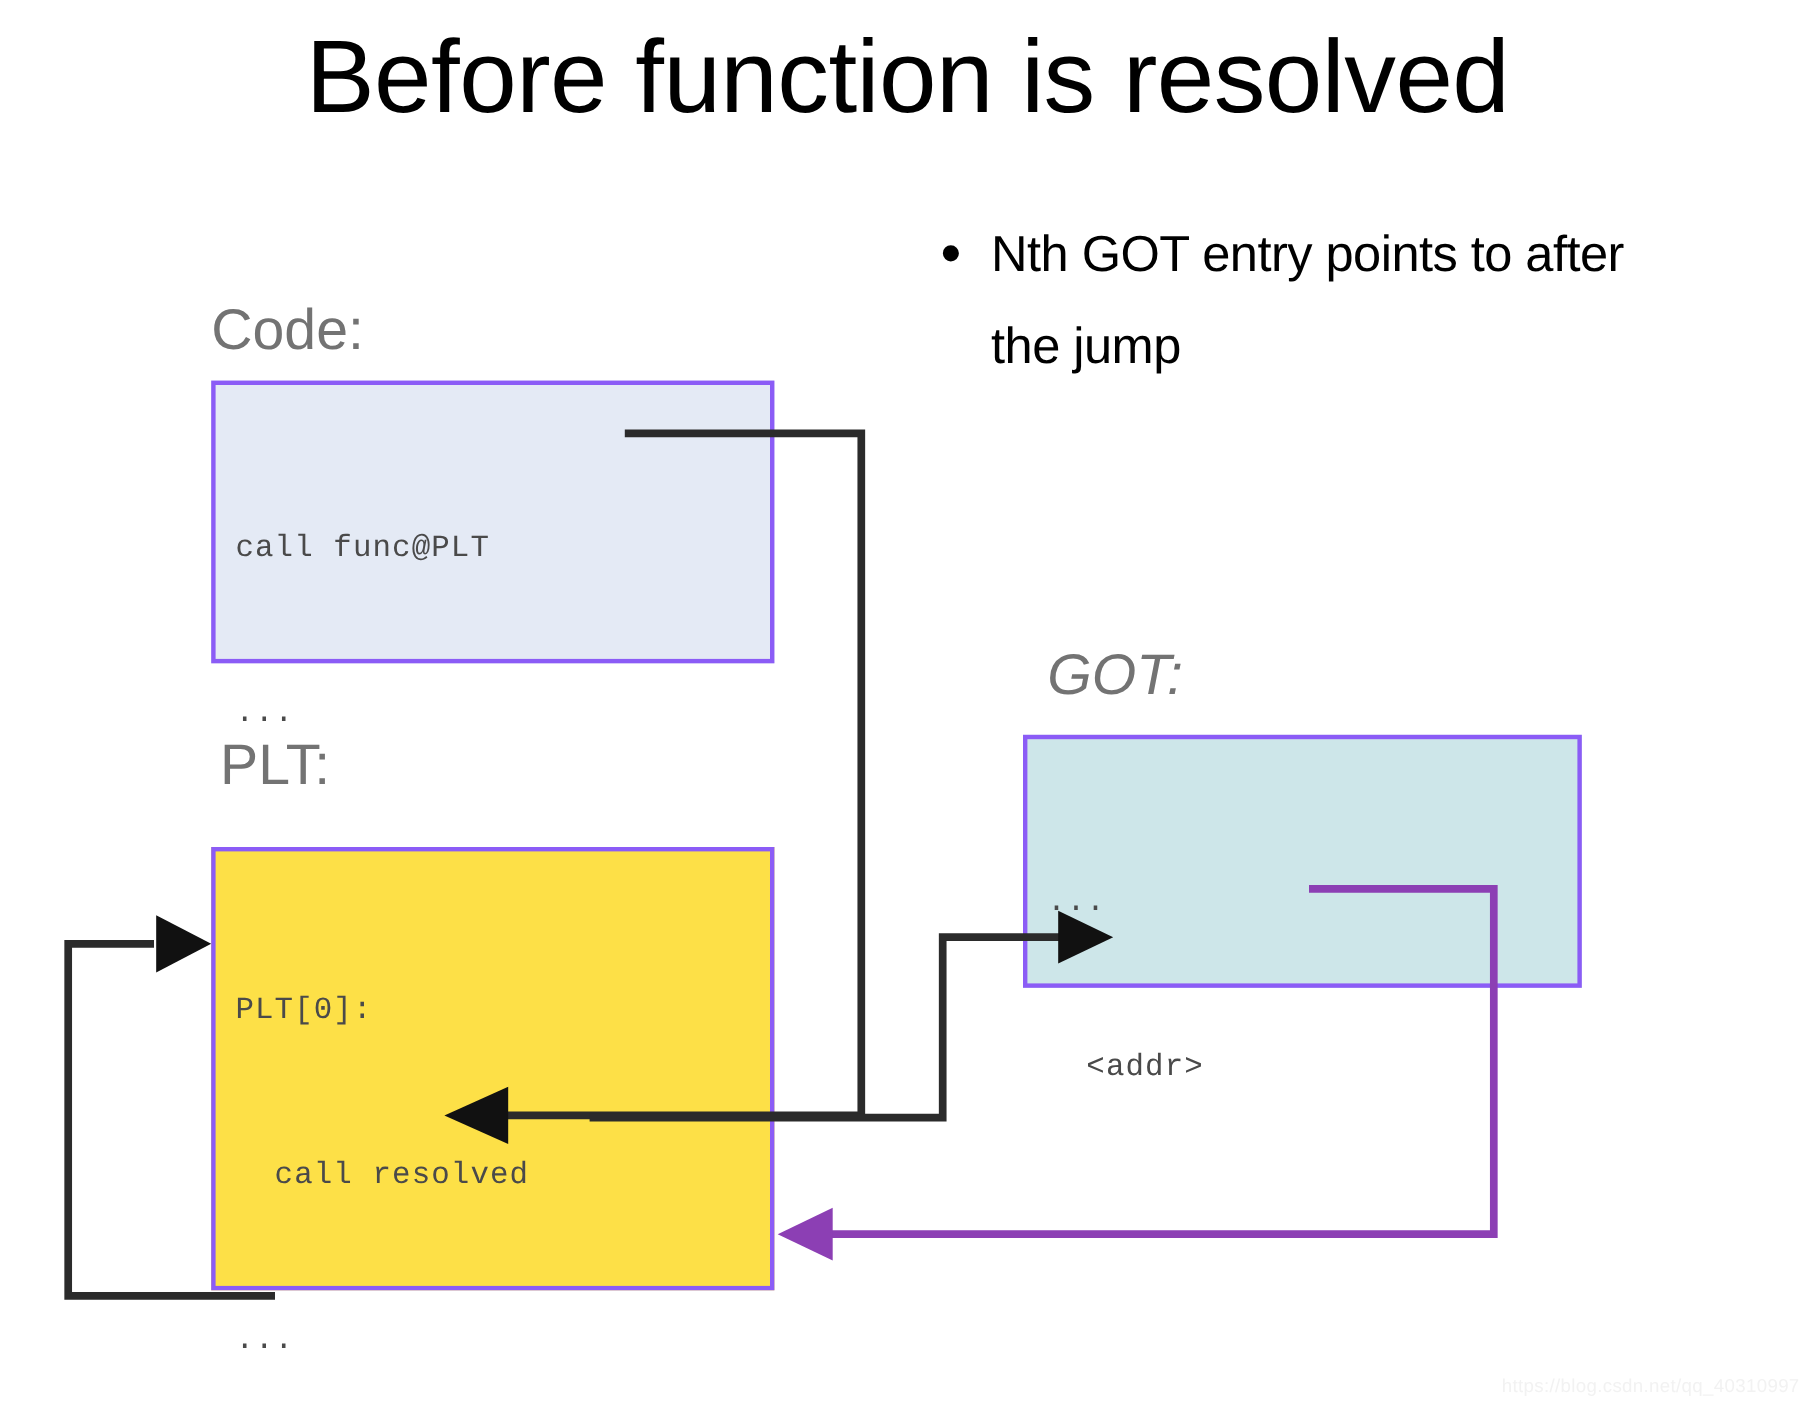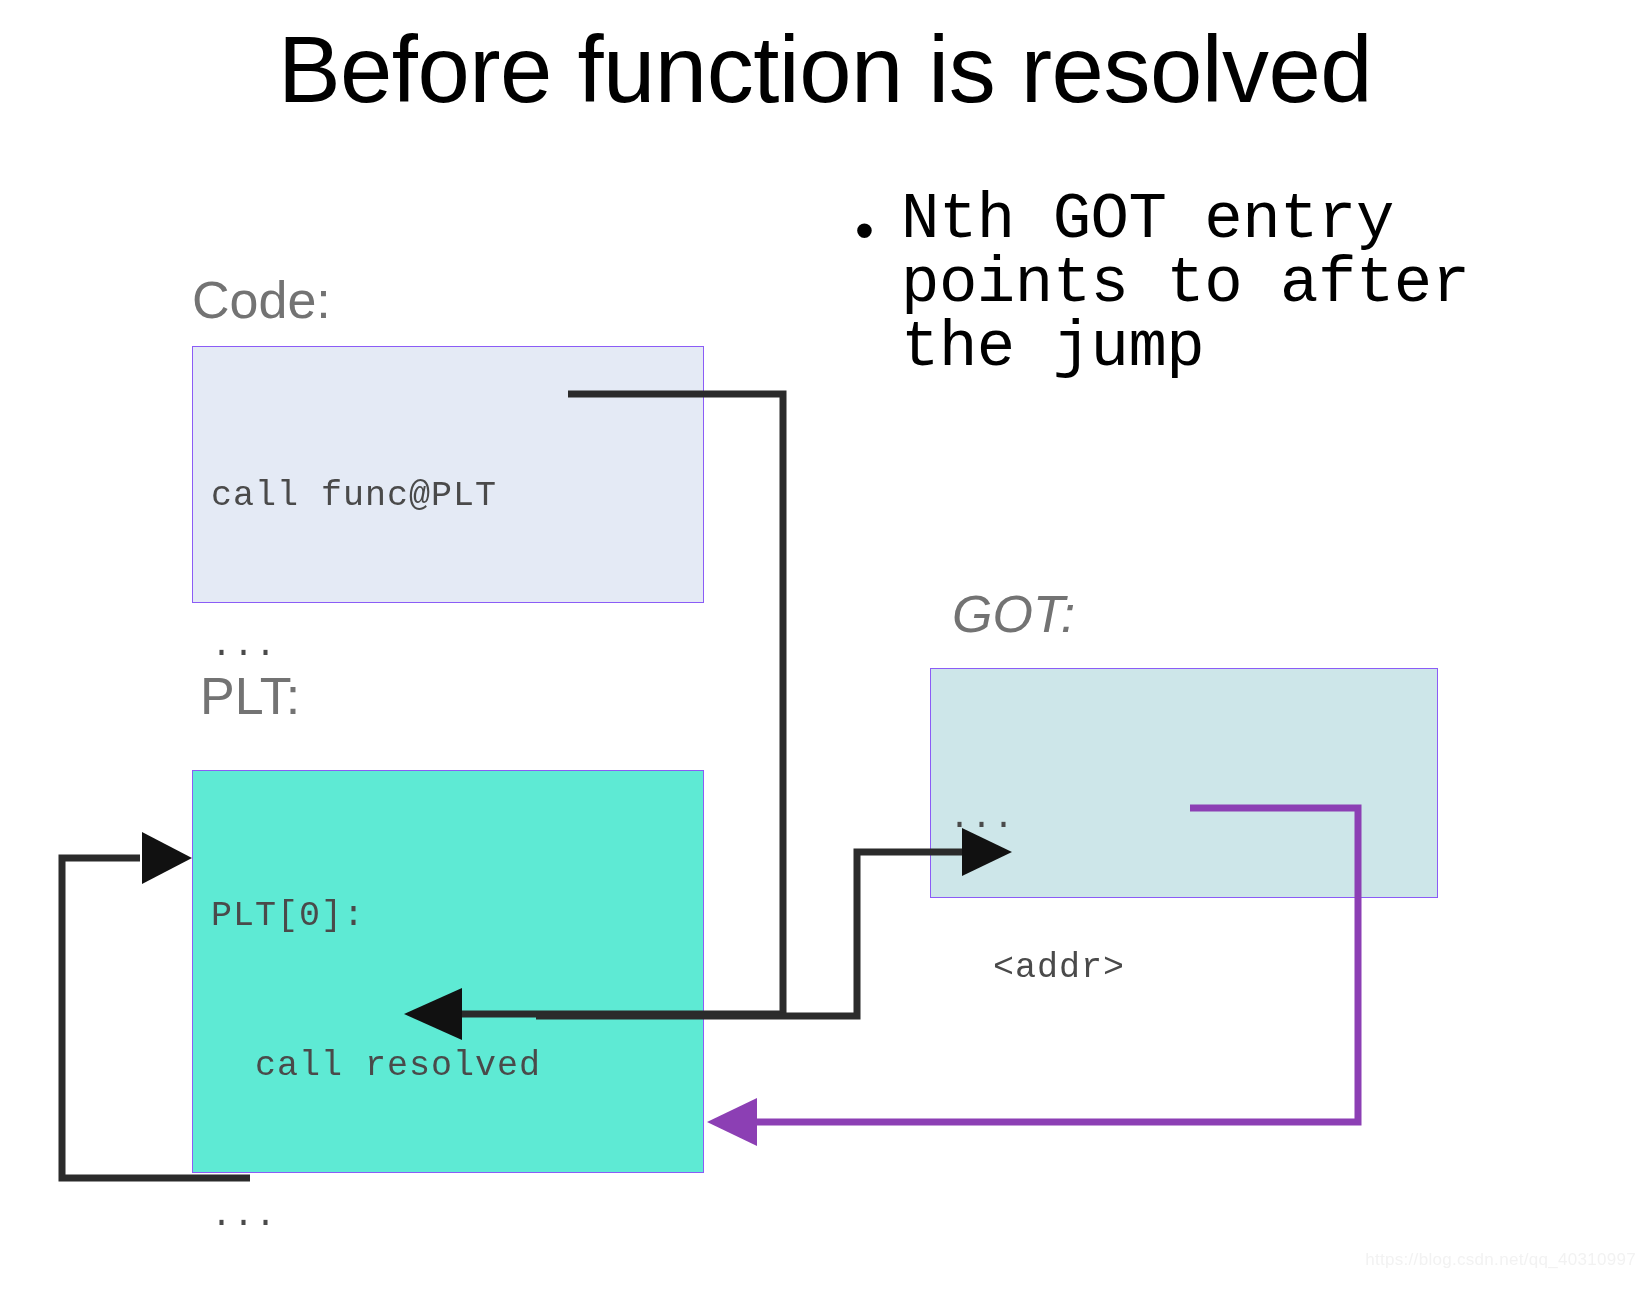--- a/index.html
+++ b/index.html
@@ -50,66 +50,65 @@
     width: 56px;
     flex: 0 0 56px;
     font-size: 54px;
     line-height: 84px;
     text-align: left;
     padding-left: 10px;
     box-sizing: border-box;
   }
   .bullet-text {
     flex: 1 1 auto;
-    font-size: 64px;
-    line-height: 64px;
+    font-size: 46px;
+    line-height: 84px;
     letter-spacing: -0.5px;
-    font-family: Liberation Mono, monospace;
   }
 
   
   .section-caption {
     position: absolute;
     font-family: "Liberation Sans", sans-serif;
     font-size: 52px;
     line-height: 56px;
     color: #737373;
     white-space: nowrap;
   }
   #code-caption { left: 192px; top: 272px; }
   #plt-caption  { left: 200px; top: 668px; }
   #got-caption  { left: 952px; top: 586px; font-style: italic; }
 
   
   .codebox {
     position: absolute;
     box-sizing: border-box;
-    border: 1px solid #8b5cf6;
+    border: 4px solid #8b5cf6;
     font-family: "Liberation Mono", "DejaVu Sans Mono", monospace;
-    font-size: 35px;
+    font-size: 28px;
     line-height: 50px;
     color: #4a4a4a;
     letter-spacing: 1px;
     white-space: pre;
     z-index: 2;
   }
   #code-box {
     left: 192px;
     top: 346px;
     width: 512px;
     height: 257px;
     background: #e4eaf5;
     padding: 24px 0 0 18px;
   }
   #plt-box {
     left: 192px;
     top: 770px;
     width: 512px;
     height: 403px;
-    background: #5eead4;
+    background: #fde047;
     padding: 20px 0 0 18px;
   }
   #got-box {
     left: 930px;
     top: 668px;
     width: 508px;
     height: 230px;
     background: #cde6e9;
     padding: 24px 0 0 18px;
   }

